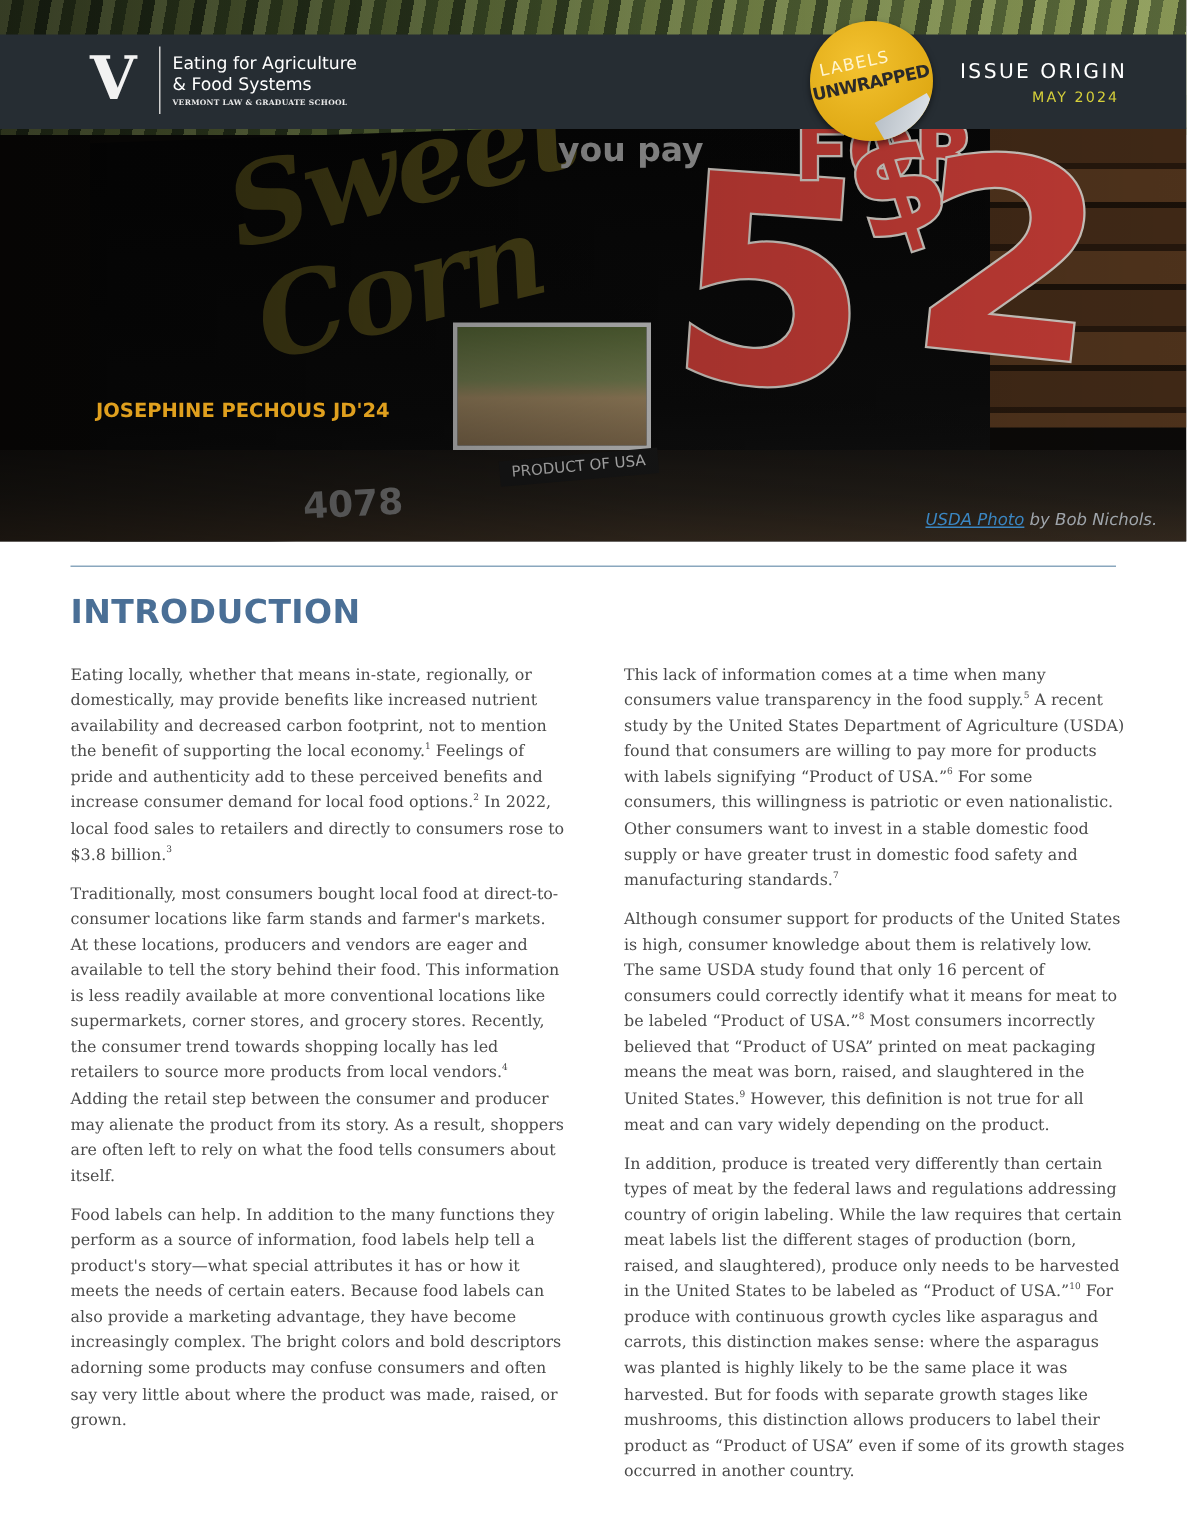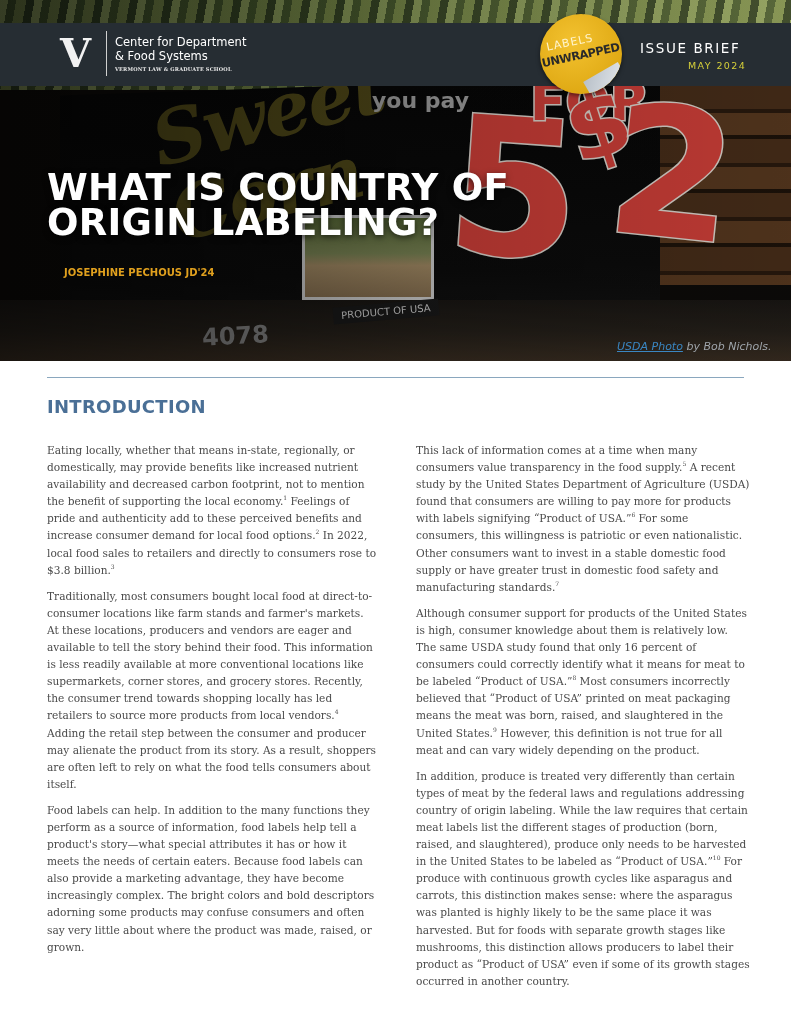--- a/index.html
+++ b/index.html
@@ -118,33 +118,33 @@
     font-family: "DejaVu Sans", sans-serif; font-weight: normal; font-size: 9.5px; letter-spacing: 1.4px; color: #d5cf3a;
   }
 
   .title {
     position: absolute; left: 47px; top: 170px; width: 560px;
     font-family: "DejaVu Sans", sans-serif; font-weight: bold; font-size: 37px; line-height: 35px;
     color: #ffffff; letter-spacing: 0.3px; text-shadow: 0 2px 6px rgba(0,0,0,0.6);
   }
   .author {
     position: absolute; left: 47px; top: 267px;
-    font-family: "DejaVu Sans", sans-serif; font-weight: bold; font-size: 10px; color: #e0a01e; padding-left: 17px;
+    font-family: "DejaVu Sans", sans-serif; font-weight: bold; font-size: 13px; color: #e0a01e; padding-left: 17px;
   }
   .credit {
     position: absolute; left: 617px; top: 340px;
     font-family: "DejaVu Sans", sans-serif; font-style: italic; font-size: 11px; color: #9fa5ab;
   }
   .credit a { color: #3a86c2; text-decoration: underline; }
 
   
   .rule { position: absolute; left: 47px; top: 377px; width: 697px; height: 1px; background: #8aa7be; }
   .section-heading {
     position: absolute; left: 47px; top: 396px;
-    font-family: "DejaVu Sans", sans-serif; font-weight: bold; font-size: 18px; color: #4a6f96;
+    font-family: "DejaVu Sans", sans-serif; font-weight: bold; font-size: 22px; color: #4a6f96;
     letter-spacing: 0.3px;
   }
   .col { position: absolute; font-family: "DejaVu Serif", serif; font-size: 10.6px; line-height: 17.1px; color: #4a4a4a; }
   .col-left { left: 47px; top: 442px; width: 330px; }
   .col-right { left: 416px; top: 442px; width: 335px; }
   .col p { margin-bottom: 9px; }
   sup { font-size: 6px; vertical-align: 5px; line-height: 0; }
 </style>
 </head>
 <body>
@@ -163,33 +163,32 @@
   <div class="big-price p5">5</div>
   <div class="big-price pfor">FOR</div>
   <div class="big-price pdollar">$</div>
   <div class="big-price p2">2</div>
   <div class="dim"></div>
 
   <div class="band"></div>
   <div class="logo-v">V</div>
   <div class="logo-divider"></div>
   <div class="org-name">
-    <div>Center for Department</div>
+    <div>Eating for Agriculture</div>
     <div>&amp; Food Systems</div>
   </div>
   <div class="org-sub">VERMONT LAW &amp; GRADUATE SCHOOL</div>
 
   <div class="sticker">
     <div class="s1">LABELS</div>
     <div class="s2">UNWRAPPED</div>
   </div>
-  <div class="issue-brief">ISSUE BRIEF</div>
+  <div class="issue-brief">ISSUE ORIGIN</div>
   <div class="issue-date">MAY 2024</div>
 
-  <h1 class="title">WHAT IS COUNTRY OF ORIGIN LABELING?</h1>
   <div class="author">JOSEPHINE PECHOUS JD'24</div>
   <div class="credit"><a>USDA Photo</a><span> by Bob Nichols.</span></div>
 </div>
 
 <div class="rule"></div>
 <h2 class="section-heading">INTRODUCTION</h2>
 
 <div class="col col-left">
   <p><span>Eating locally, whether that means in-state, regionally, or domestically, may provide benefits like increased nutrient availability and decreased carbon footprint, not to mention the benefit of supporting the local economy.</span><sup>1</sup><span> Feelings of pride and authenticity add to these perceived benefits and increase consumer demand for local food options.</span><sup>2</sup><span>  In 2022, local food sales to retailers and directly to consumers rose to $3.8 billion.</span><sup>3</sup></p>
   <p><span>Traditionally, most consumers bought local food at direct-to-consumer locations like farm stands and farmer's markets. At these locations, producers and vendors are eager and available to tell the story behind their food. This information is less readily available at more conventional locations like supermarkets, corner stores, and grocery stores. Recently, the consumer trend towards shopping locally has led retailers to source more products from local vendors.</span><sup>4</sup><span> Adding the retail step between the consumer and producer may alienate the product from its story. As a result, shoppers are often left to rely on what the food tells consumers about itself.</span></p>

